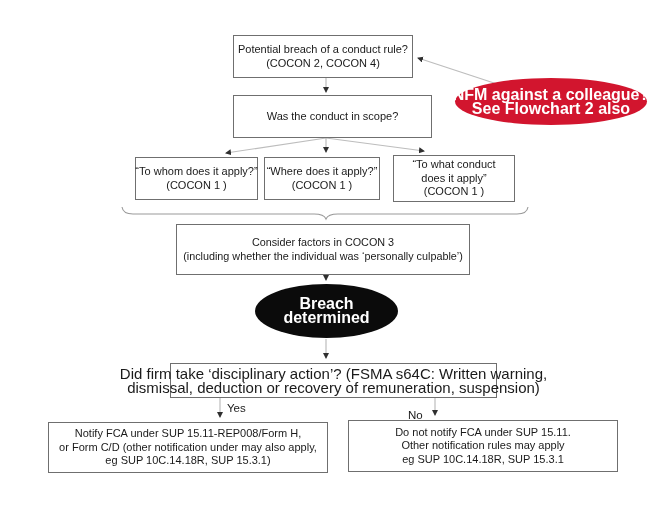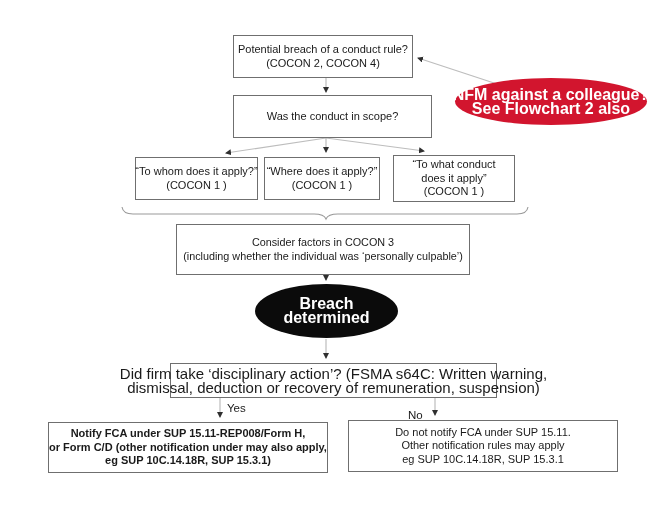--- a/index.html
+++ b/index.html
@@ -100,21 +100,21 @@
   </div>
 
   <div class="box" style="left:170px; top:363px; width:327px; height:35px; font-size:15px;">
     <span>Did firm take ‘disciplinary action’? (FSMA s64C: Written warning,</span>
     <span>dismissal, deduction or recovery of remuneration, suspension)</span>
   </div>
 
   <div class="edge-label" style="left:227px; top:402px;">Yes</div>
   <div class="edge-label" style="left:408px; top:401px;margin-top:8px;">No</div>
 
-  <div class="box" style="left:48px; top:422px; width:280px; height:51px;font-weight:bold;">
+  <div class="box" style="left:48px; top:422px; width:280px; height:51px;">
     <span>Notify FCA under SUP 15.11-REP008/Form H,</span>
     <span>or Form C/D (other notification under may also apply,</span>
     <span>eg SUP 10C.14.18R, SUP 15.3.1)</span>
   </div>
 
   <div class="box" style="left:348px; top:420px; width:270px; height:52px;">
     <span>Do not notify FCA under SUP 15.11.</span>
     <span>Other notification rules may apply</span>
     <span>eg SUP 10C.14.18R, SUP 15.3.1</span>
   </div>

